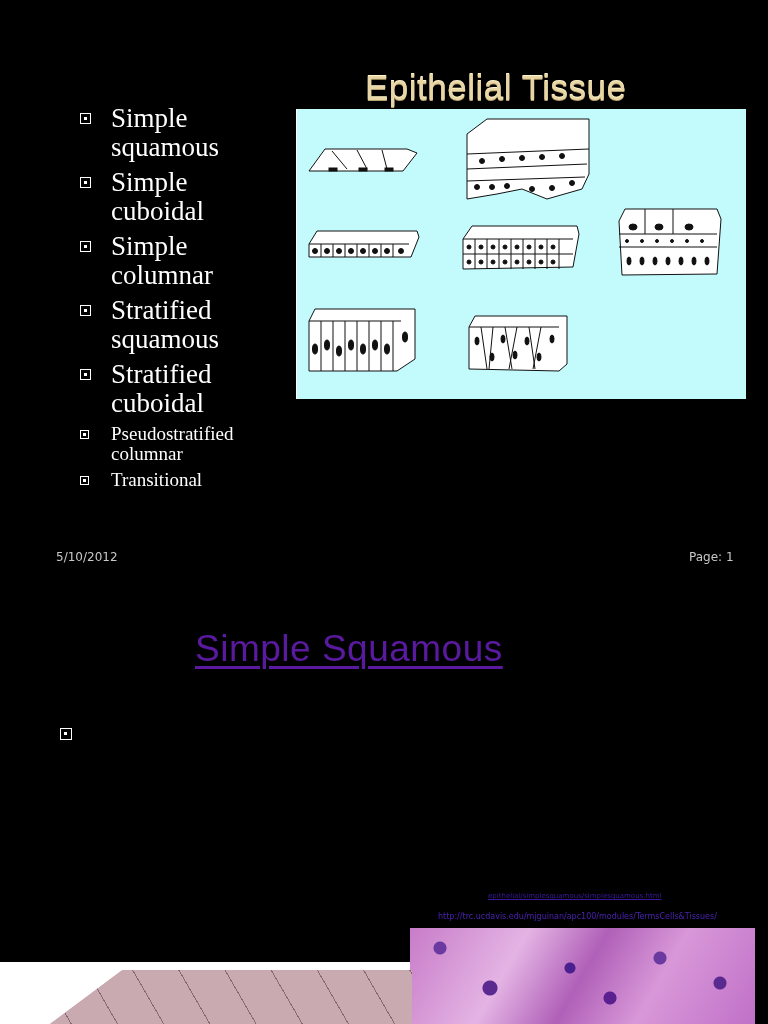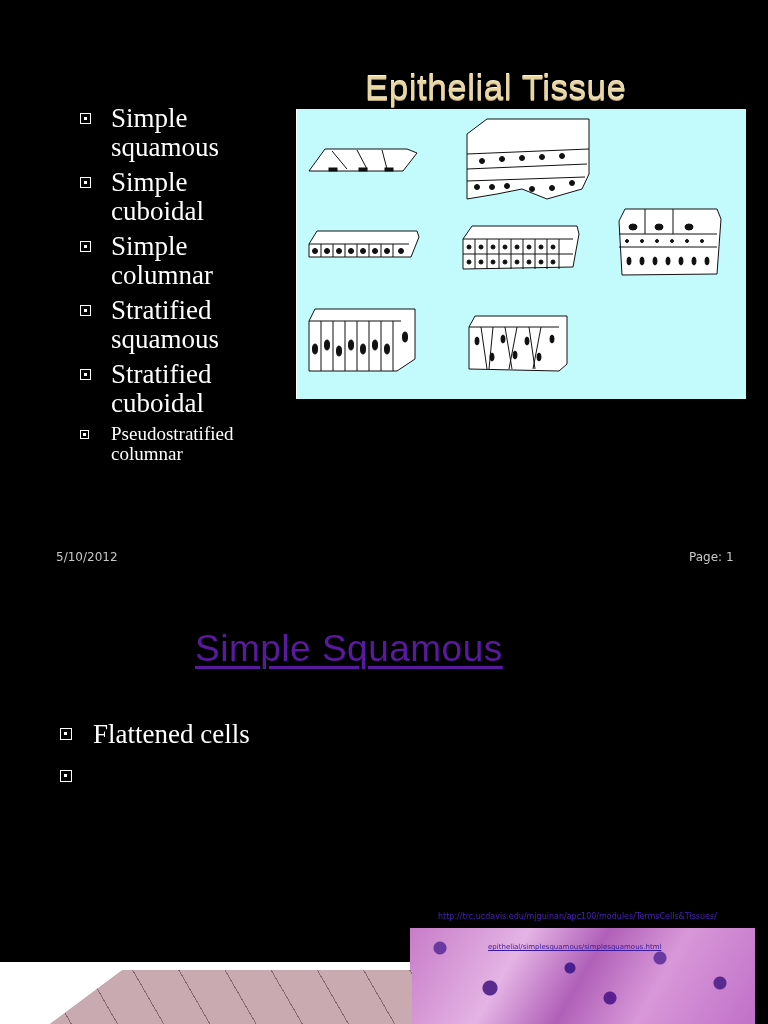--- a/index.html
+++ b/index.html
@@ -15,21 +15,21 @@
   .bullets li.small .mark { top:6px; width:9px; height:9px; }
   .bullets li.small .mark::after { left:2px; top:2px; }
   .diagram { left:296px; top:109px; width:449px; height:290px; background:#c3fbfd; border-left:1px solid #fff; }
   .footer { font-family:"DejaVu Sans", sans-serif; font-size:12px; color:#c8c8c8; top:550px; }
   .slide2-title { left:195px; top:628px; font-family:"Liberation Sans", sans-serif; font-size:37px; color:#5a1aa0; text-decoration:underline; text-decoration-thickness:3px; text-underline-offset:5px; letter-spacing:0.5px; }
   .bullets2 { left:60px; top:716px; width:680px; list-style:none; margin:0; padding:0; }
   .bullets2 li { position:relative; padding-left:33px; font-family:"Liberation Serif", serif; font-size:27px; line-height:36px; margin-bottom:6px; color:#fff; }
   .bullets2 li .mark { position:absolute; left:0; top:12px; width:12px; height:12px; border:1.5px solid #fff; box-sizing:border-box; }
   .bullets2 li .mark::after { content:""; position:absolute; left:3px; top:3px; width:3px; height:3px; background:#fff; }
   .link { left:438px; top:912px; font-family:"DejaVu Sans", sans-serif; font-size:8px; color:#4a22b0; white-space:nowrap; }
-  .link2 { left:488px; top:943px; font-family:"DejaVu Sans", sans-serif; font-size:7px; color:#3a1a9a; text-decoration:underline; white-space:nowrap; z-index:3; }
+  .link2 { left:488px; top:892px; font-family:"DejaVu Sans", sans-serif; font-size:7px; color:#3a1a9a; text-decoration:underline; white-space:nowrap; z-index:3; }
   .histo { left:410px; top:928px; width:345px; height:96px; background:
       radial-gradient(circle at 30px 20px, #6a3aa0 0 6px, transparent 7px),
       radial-gradient(circle at 80px 60px, #5a2a90 0 7px, transparent 8px),
       radial-gradient(circle at 160px 40px, #4a2090 0 5px, transparent 6px),
       radial-gradient(circle at 200px 70px, #5a2090 0 6px, transparent 7px),
       radial-gradient(circle at 250px 30px, #6a3aa0 0 6px, transparent 7px),
       radial-gradient(circle at 310px 55px, #5a2a90 0 6px, transparent 7px),
       linear-gradient(120deg, #c87cc8 0%, #e4b4e4 30%, #b060b8 50%, #d898d8 70%, #c070c8 100%); }
   .sheet { left:0; top:962px; width:410px; height:62px; background:#fff; }
   .sheet-cells { left:50px; top:970px; width:362px; height:54px;
@@ -42,20 +42,21 @@
 
 <div class="abs slide1-title">Epithelial Tissue</div>
 
 <ul class="abs bullets">
   <li><span class="mark"></span><span>Simple</span><br><span>squamous</span></li>
   <li><span class="mark"></span><span>Simple</span><br><span>cuboidal</span></li>
   <li><span class="mark"></span><span>Simple</span><br><span>columnar</span></li>
   <li><span class="mark"></span><span>Stratified</span><br><span>squamous</span></li>
   <li><span class="mark"></span><span>Stratified</span><br><span>cuboidal</span></li>
   <li class="small"><span class="mark"></span><span>Pseudostratified</span><br><span>columnar</span></li>
+  <li class="small"><span class="mark"></span><span>Transitional</span></li>
 </ul>
 
 <div class="abs diagram">
   <svg width="449" height="290" viewBox="0 0 449 290">
     <g stroke="#111" stroke-width="1" fill="#fff">
 
       <polygon points="12,62 28,40 110,40 120,44 106,62"></polygon>
       <path d="M35,42 L50,60 M60,41 L70,60 M85,41 L90,60" fill="none"></path>
       <rect x="32" y="59" width="8" height="3" fill="#111"></rect>
         <rect x="62" y="59" width="8" height="3" fill="#111"></rect>
@@ -169,21 +170,20 @@
     </g>
   </svg>
 </div>
 
 <div class="abs footer" style="left:56px;">5/10/2012</div>
 <div class="abs footer" style="left:689px;text-align:center;">Page: 1</div>
 
 <div class="abs slide2-title">Simple Squamous</div>
 
 <ul class="abs bullets2">
-  <li><span class="mark"></span><span>Flattened cells</span></li>
   <li><span class="mark"></span></li>
 </ul>
 
 <a class="abs link">http://trc.ucdavis.edu/mjguinan/apc100/modules/TermsCells&amp;Tissues/</a>
 <div class="abs histo"></div>
 <a class="abs link2">epithelial/simplesquamous/simplesquamous.html</a>
 <div class="abs sheet"></div>
 <div class="abs sheet-cells"></div>
 
 </body></html>

